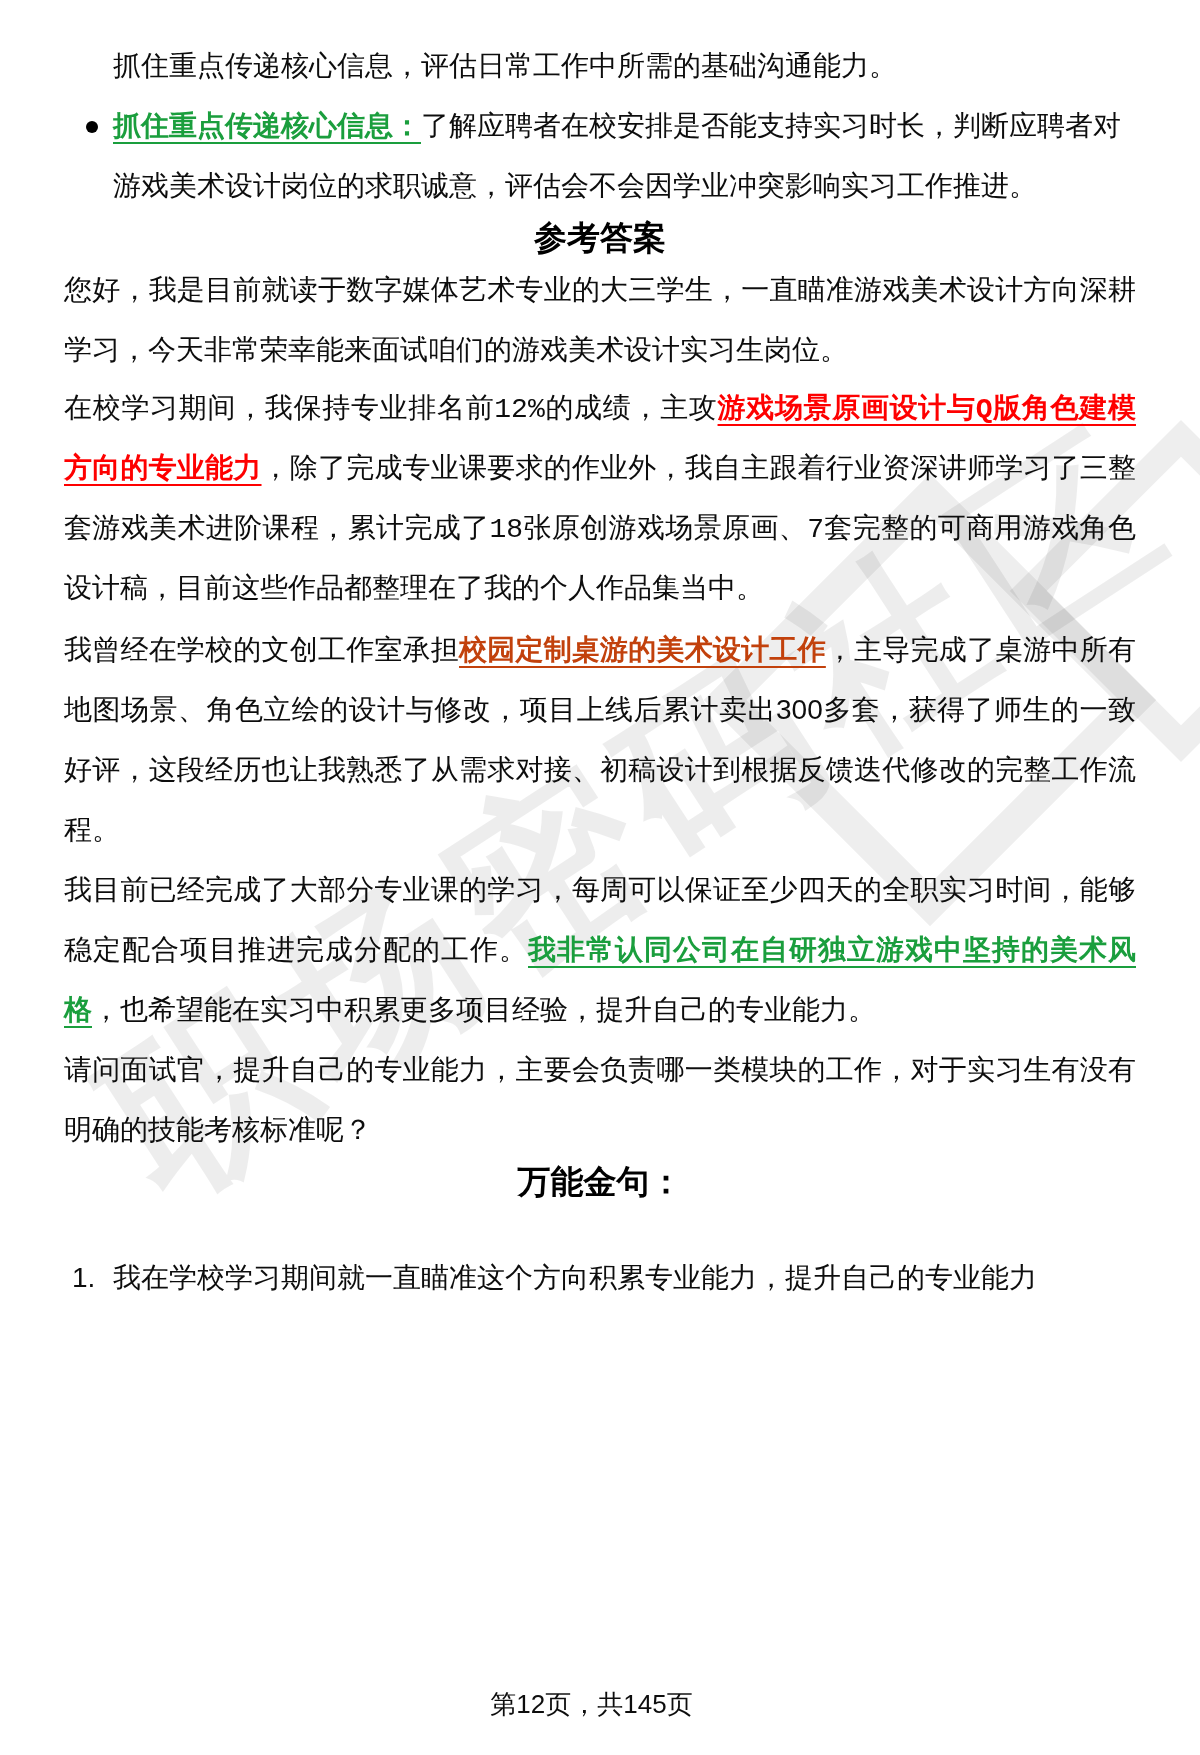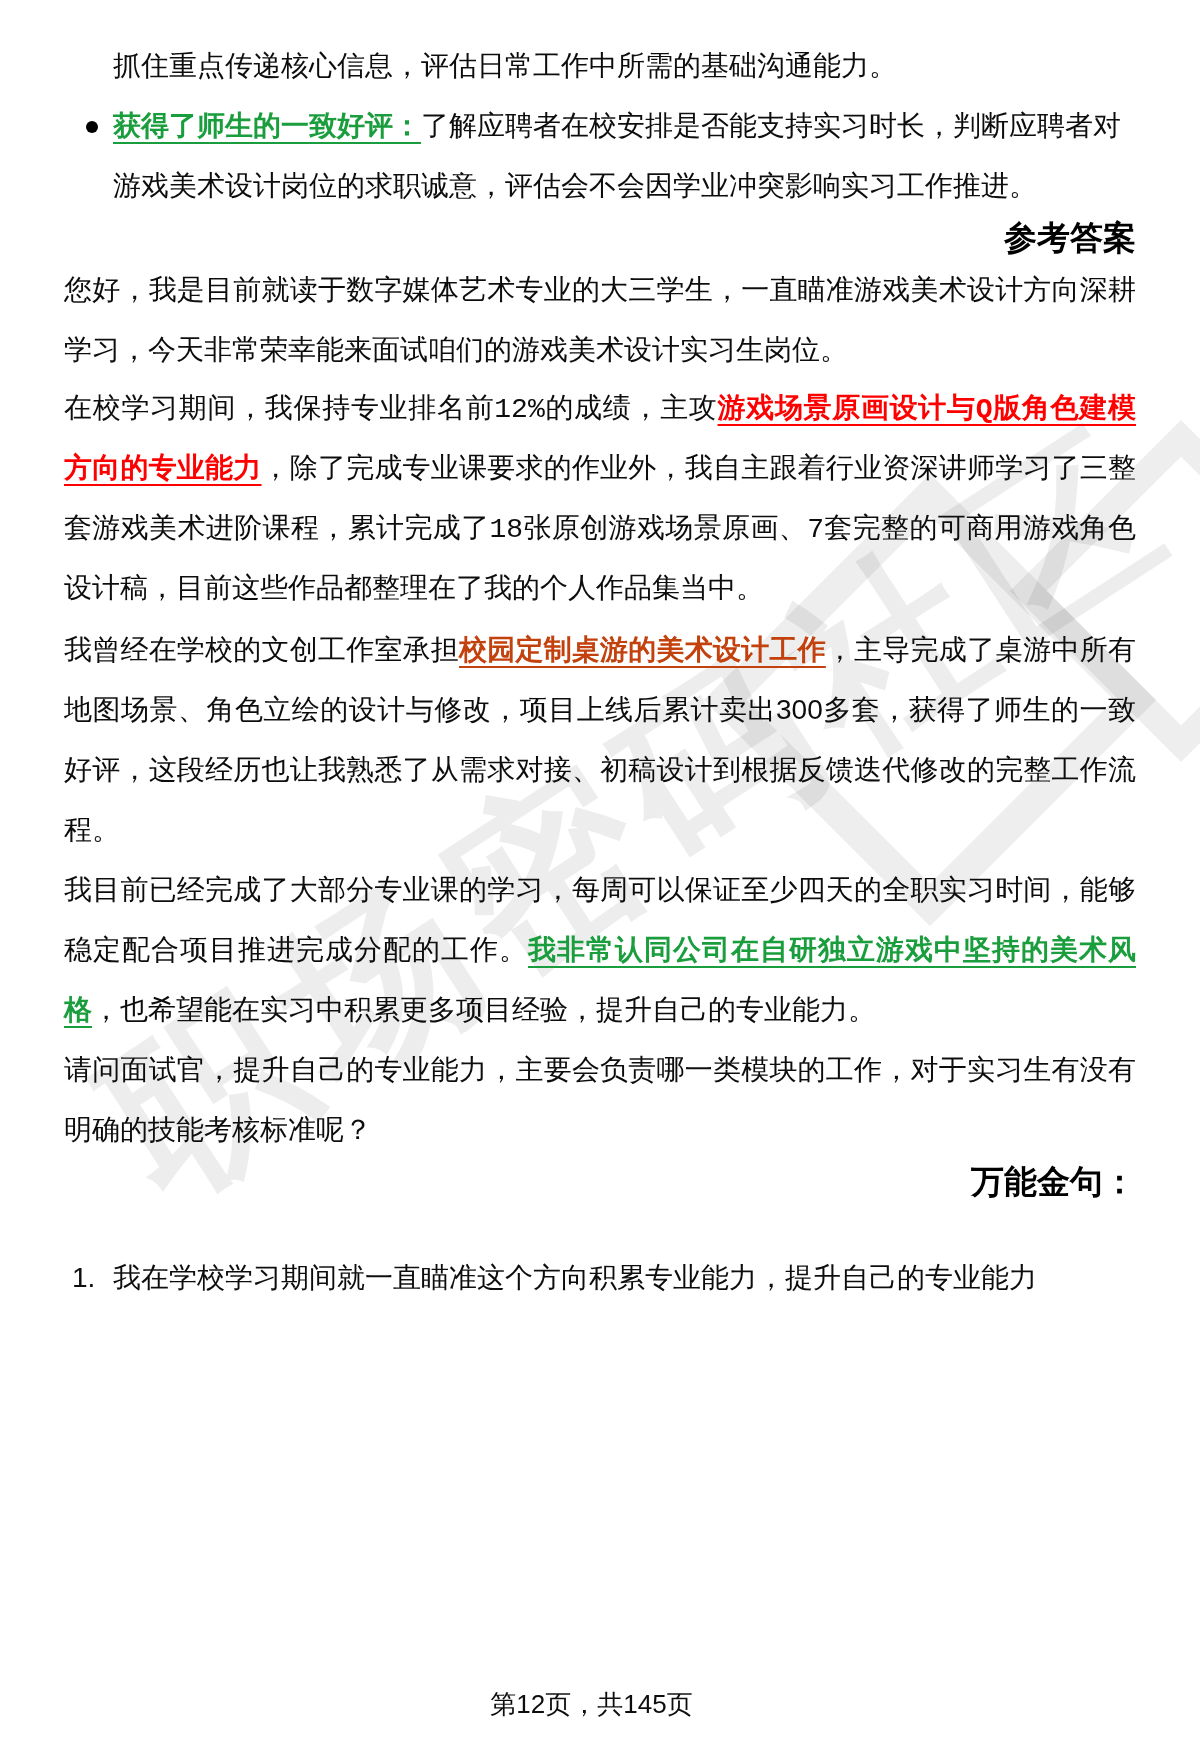--- a/index.html
+++ b/index.html
@@ -58,21 +58,21 @@
     text-decoration: underline;
     text-decoration-thickness: 2px;
     text-underline-offset: 7px;
   }
   h2.doc-h {
     font-size: 33px;
     line-height: 44px;
     font-weight: bold;
     color: #000;
     margin: 0;
-    text-align: right;
+    text-align: center;
   }
   .h-answer { margin-top: 14px; }
   .p1 { margin-top: 84px; }
   .p2 { margin-top: 32px; font-family: Liberation Mono, monospace; }
   .p3 { margin-top: 30px; }
   .p4 { margin-top: 30px; }
   .p5 { margin-top: 33px; }
   .h-golden { margin-top: 45px; }
   .numbered { position: relative; padding-left: 49px; margin-top: 44px; }
   .num-marker { position: absolute; left: 8px; top: 0; }
@@ -96,21 +96,21 @@
   <div class="wm-text">职场密码社区</div>
   <div class="wm-diamond d1"></div>
   <div class="wm-diamond d2"></div>
 
   <div class="content">
 
     <div class="line indent">抓住重点传递核心信息，评估日常工作中所需的基础沟通能力。</div>
 
     <div class="bullet-item">
       <span class="bullet-dot"></span>
-      <span class="line"><span class="em" style="color: rgb(26, 158, 61);">获得了师生的一致好评：</span><span>了解应聘者在校安排是否能支持实习时长，判断应聘者对游戏美术设计岗位的求职诚意，评估会不会因学业冲突影响实习工作推进。</span></span>
+      <span class="line"><span class="em" style="color: rgb(26, 158, 61);">抓住重点传递核心信息：</span><span>了解应聘者在校安排是否能支持实习时长，判断应聘者对游戏美术设计岗位的求职诚意，评估会不会因学业冲突影响实习工作推进。</span></span>
     </div>
 
     <h2 class="doc-h h-answer">参考答案</h2>
 
     <p class="p1">您好，我是目前就读于数字媒体艺术专业的大三学生，一直瞄准游戏美术设计方向深耕学习，今天非常荣幸能来面试咱们的游戏美术设计实习生岗位。</p>
 
     <p class="p2"><span>在校学习期间，我保持专业排名前12%的成绩，主攻</span><span class="em" style="color: rgb(254, 0, 0);">游戏场景原画设计与Q版角色建模方向的专业能力</span><span>，除了完成专业课要求的作业外，我自主跟着行业资深讲师学习了三整套游戏美术进阶课程，累计完成了18张原创游戏场景原画、7套完整的可商用游戏角色设计稿，目前这些作品都整理在了我的个人作品集当中。</span></p>
 
     <p class="p3"><span>我曾经在学校的文创工作室承担</span><span class="em" style="color: #c2410c;">校园定制桌游的美术设计工作</span><span>，主导完成了桌游中所有地图场景、角色立绘的设计与修改，项目上线后累计卖出300多套，获得了师生的一致好评，这段经历也让我熟悉了从需求对接、初稿设计到根据反馈迭代修改的完整工作流程。</span></p>
 

